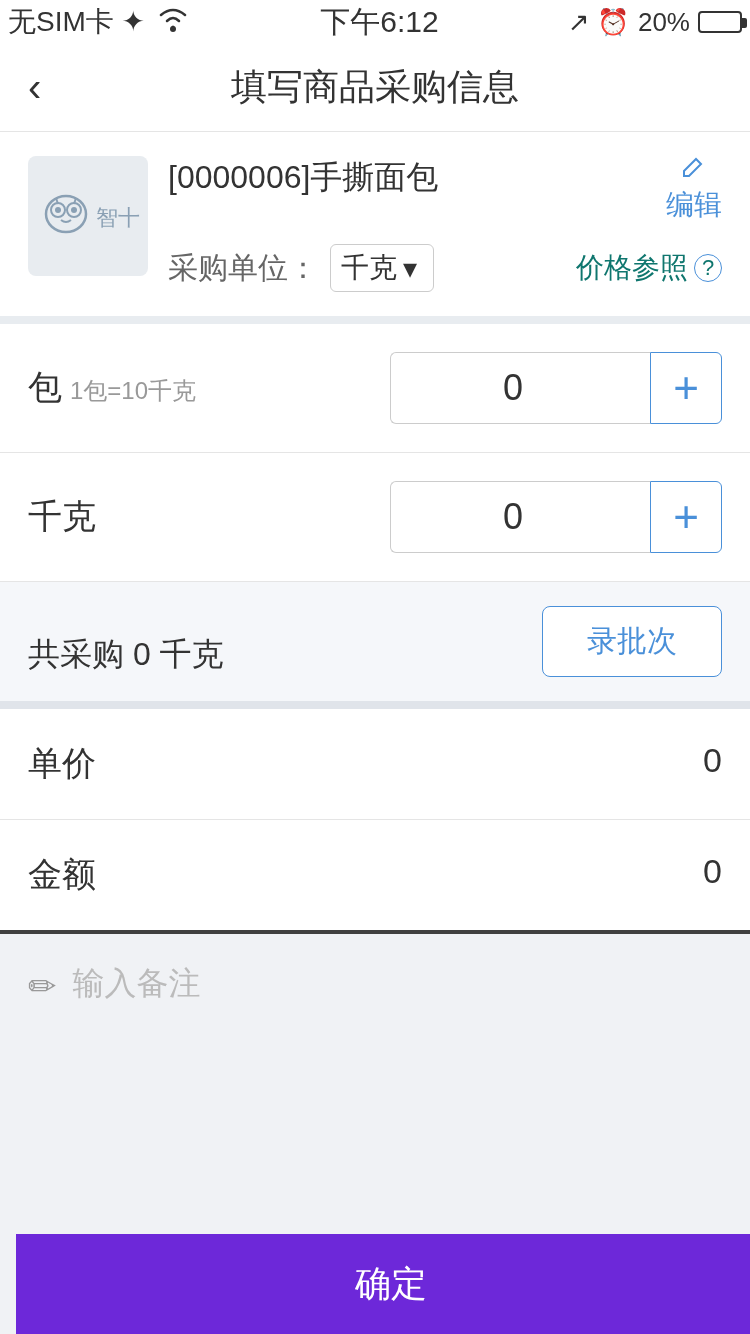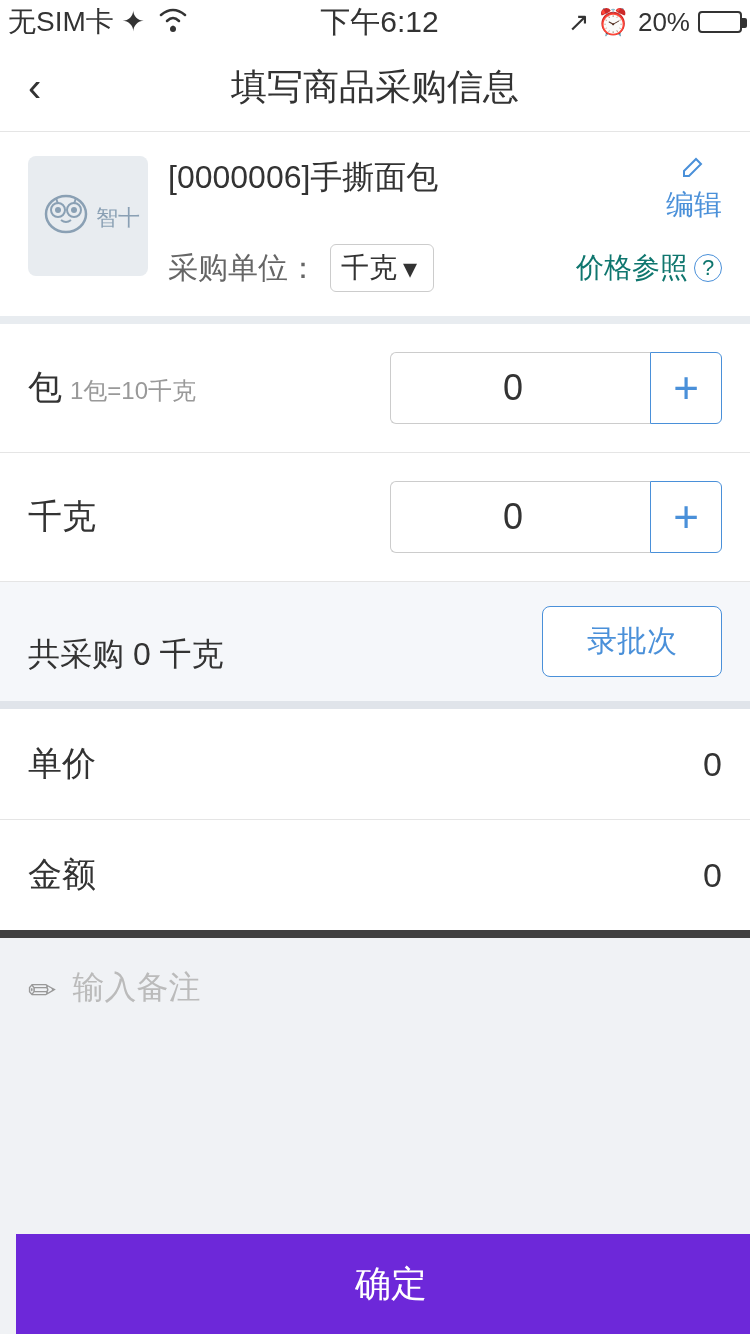--- a/index.html
+++ b/index.html
@@ -216,21 +216,21 @@
       font-size: 30px;
       padding: 14px 44px;
       background: #fff;
       cursor: pointer;
     }
 
     
     .info-row {
       background: #fff;
       display: flex;
-      align-items: center;
+      align-items: flex-start;
       justify-content: space-between;
       padding: 32px 28px;
       border-bottom: 1px solid #e5e5e5;
     }
     .info-label {
       font-size: 34px;
       color: #333;
     }
     .info-value {
       font-size: 34px;
@@ -374,21 +374,21 @@
 <div class="summary-row">
   <span class="summary-text">共采购 0 千克</span>
   <button class="record-btn">录批次</button>
 </div>
 
 <div>
   <div class="info-row">
     <span class="info-label">单价</span>
     <span class="info-value">0</span>
   </div>
-  <div class="info-row" style="border-bottom: 8px solid #404040;">
+  <div class="info-row" style="border-bottom: 4px solid #404040;">
     <span class="info-label">金额</span>
     <span class="info-value">0</span>
   </div>
 </div>
 
 <div class="remark-section">
   <span class="remark-icon">✏</span>
   <span class="remark-placeholder">输入备注</span>
 </div>
 

